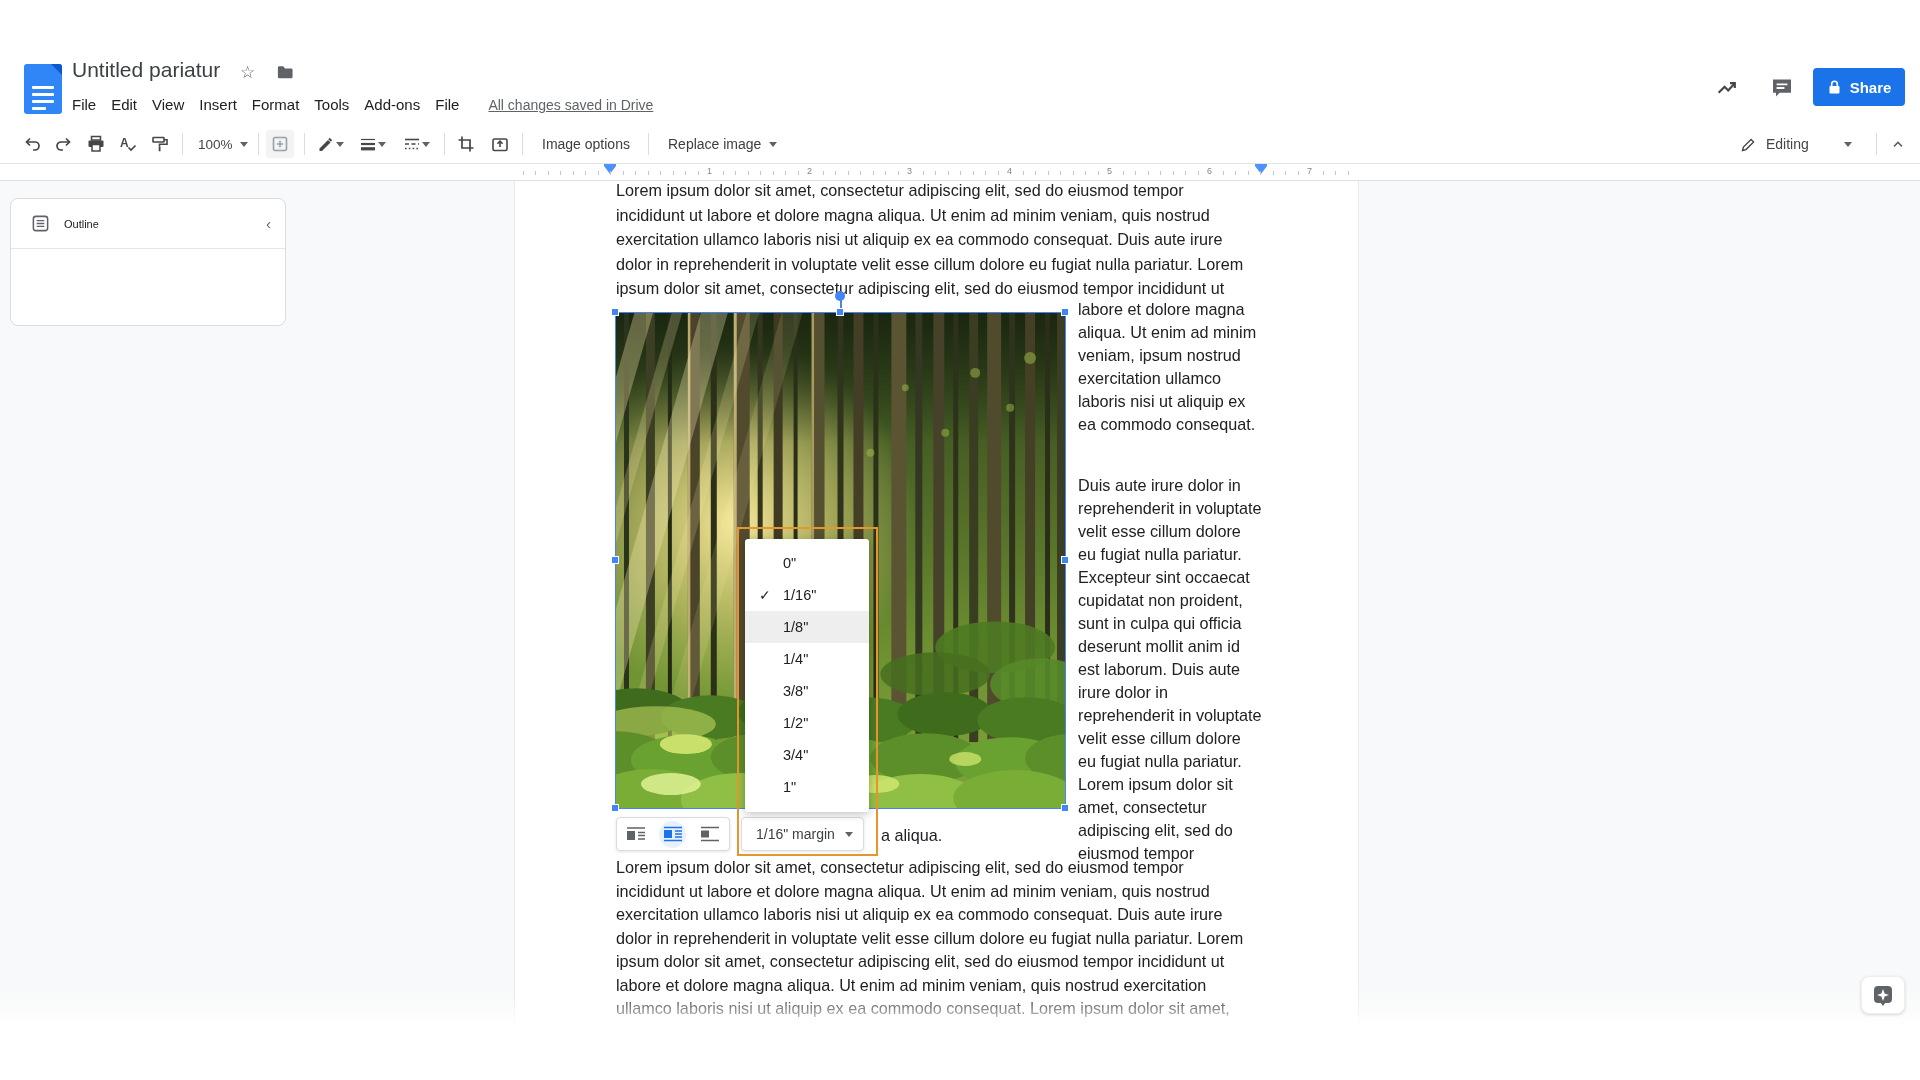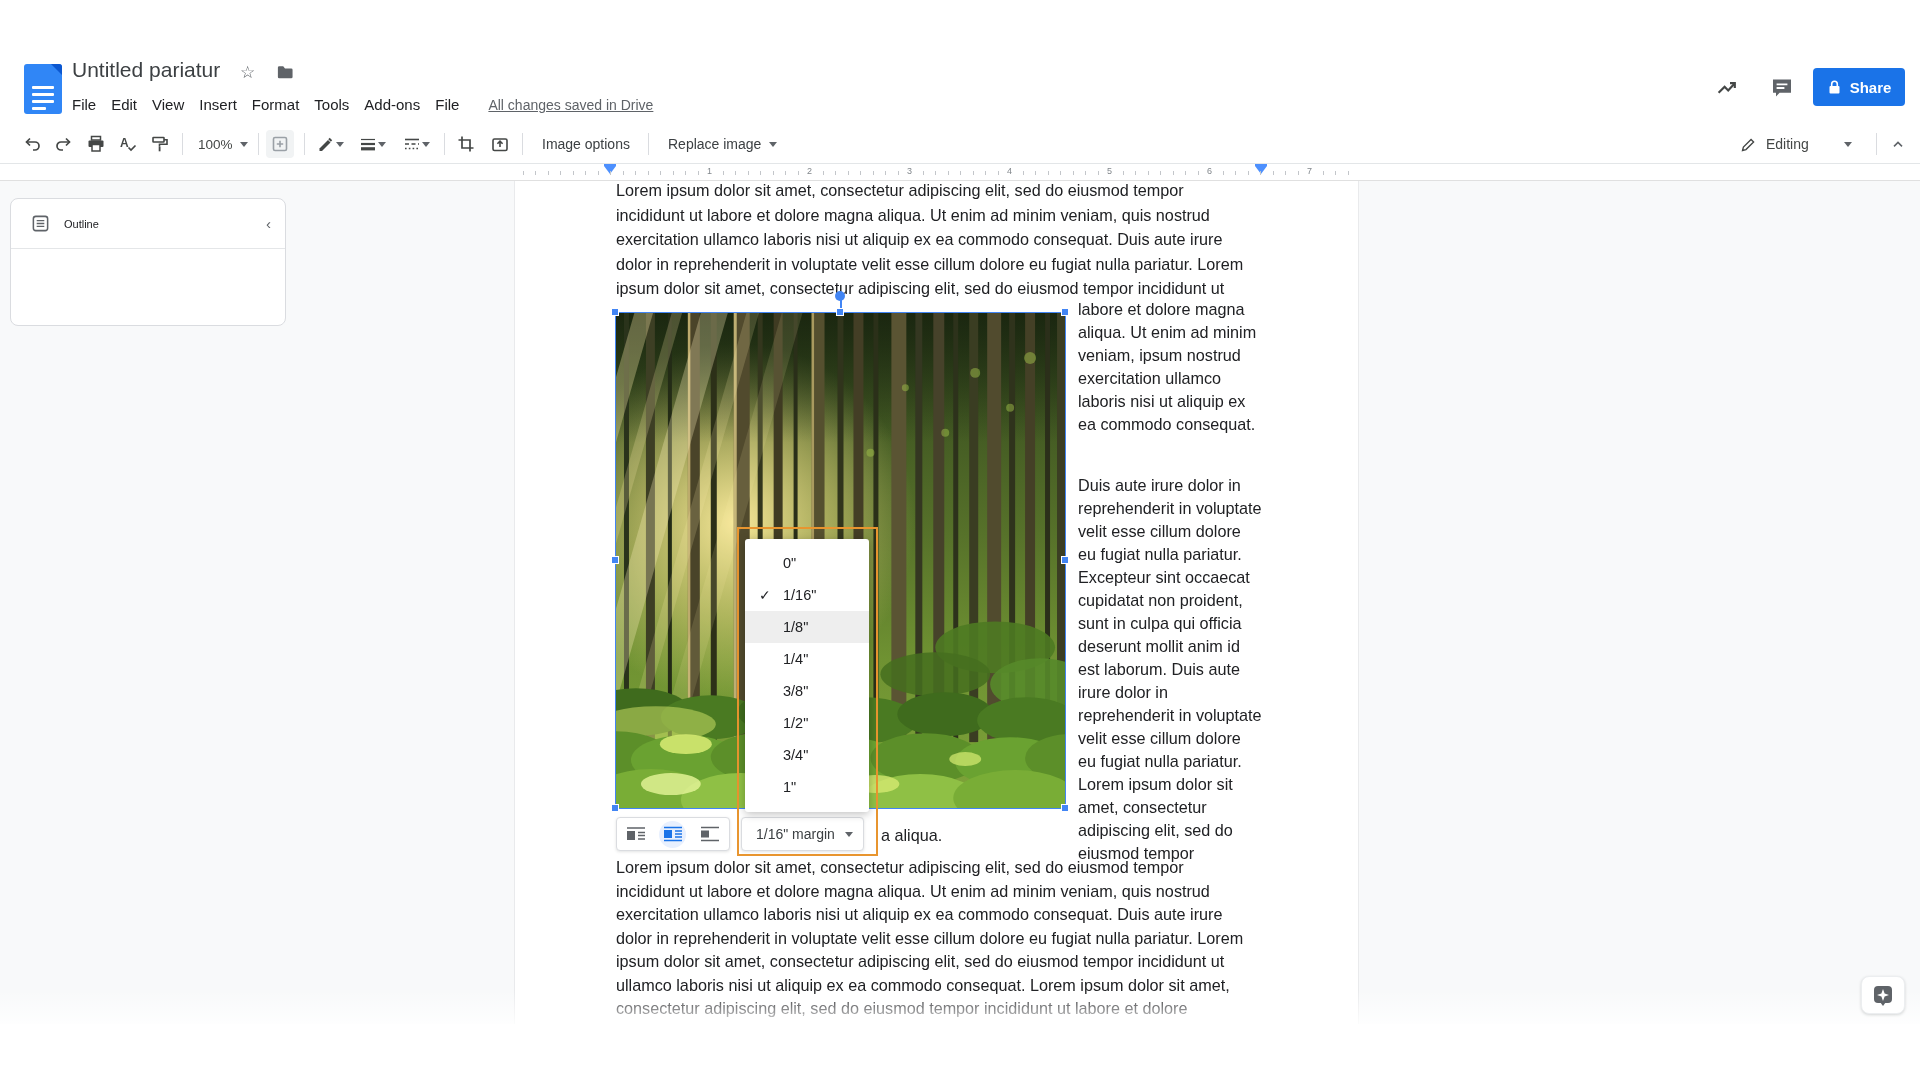--- a/index.html
+++ b/index.html
@@ -448,20 +448,21 @@
           <div class="tl">adipiscing elit, sed do</div>
           <div class="tl">eiusmod tempor</div>
         </div>
       <div id="fragment-behind">a aliqua.</div>
       <div id="para-bottom" class="doc-lines">
           <div class="tl">Lorem ipsum dolor sit amet, consectetur adipiscing elit, sed do eiusmod tempor</div>
           <div class="tl">incididunt ut labore et dolore magna aliqua. Ut enim ad minim veniam, quis nostrud</div>
           <div class="tl">exercitation ullamco laboris nisi ut aliquip ex ea commodo consequat. Duis aute irure</div>
           <div class="tl">dolor in reprehenderit in voluptate velit esse cillum dolore eu fugiat nulla pariatur. Lorem</div>
           <div class="tl">ipsum dolor sit amet, consectetur adipiscing elit, sed do eiusmod tempor incididunt ut</div>
+          <div class="tl">labore et dolore magna aliqua. Ut enim ad minim veniam, quis nostrud exercitation</div>
           <div class="tl">ullamco laboris nisi ut aliquip ex ea commodo consequat. Lorem ipsum dolor sit amet,</div>
           <div class="tl">consectetur adipiscing elit, sed do eiusmod tempor incididunt ut labore et dolore</div>
         </div>
 
       <div id="forest-wrap">
         <svg viewBox="0 0 450 496" preserveAspectRatio="none">
           <defs>
             <linearGradient id="bgG" x1="0" y1="0" x2="0" y2="1">
               <stop offset="0" stop-color="#2f421c"></stop>
                 <stop offset="0.45" stop-color="#57722a"></stop>

